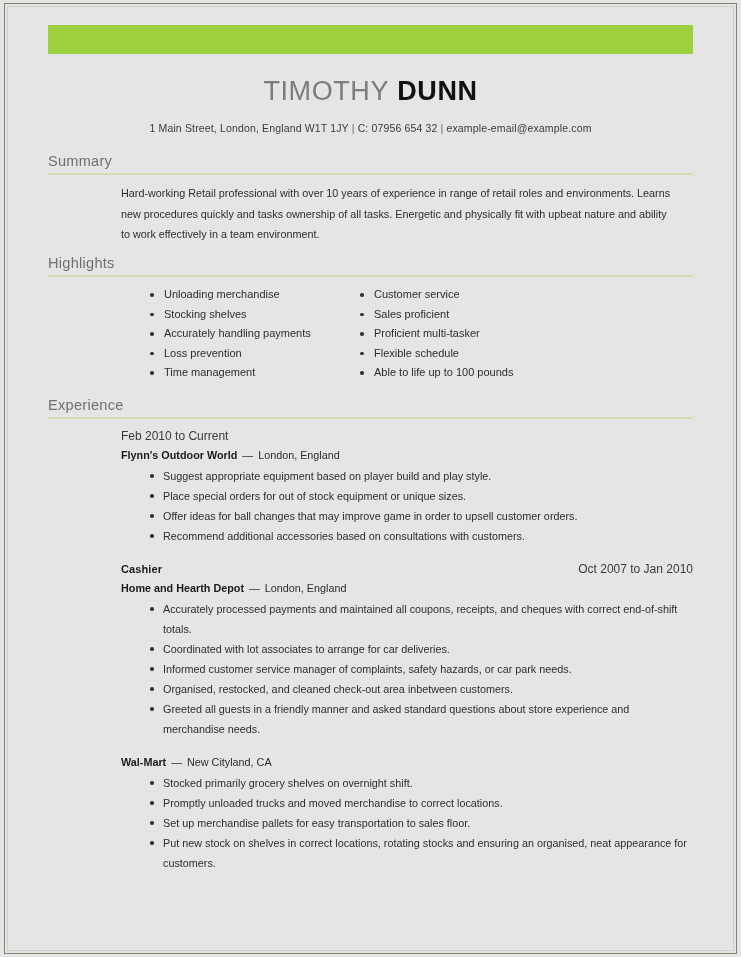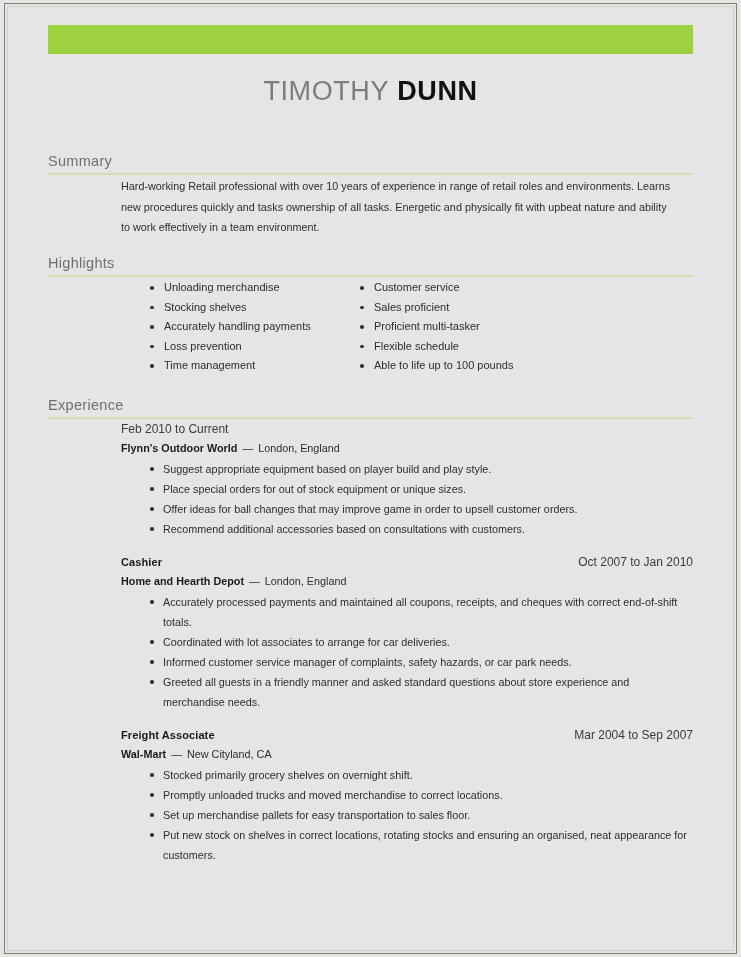--- a/index.html
+++ b/index.html
@@ -107,21 +107,21 @@
     letter-spacing: 0.3px;
     line-height: 17px;
     padding-bottom: 3px;
   }
   .section-rule {
     height: 2px;
     background: #d8dcb4;
     width: 645px;
   }
   .section-body {
-    padding-top: 1px;
+    padding-top: 8px;
   }
 
   
   .summary-text {
     margin-left: 73px;
     width: 555px;
     font-size: 10.8px;
     color: #2d2d2d;
     line-height: 20.5px;
     text-align: left;
@@ -237,20 +237,23 @@
   <div class="page-frame-inner"></div>
 
   <div class="content">
 
     <div class="green-bar" style="background: rgb(158, 209, 63);"></div>
 
     <div class="name-line">
       <span class="name-first">TIMOTHY</span><span>&nbsp;</span><span class="name-last">DUNN</span>
     </div>
 
+    <div class="contact-line">
+      <span>1 Main Street, London, England W1T 1JY</span><span class="contact-sep">|</span><span>C: 07956 654 32</span><span class="contact-sep">|</span><span>example-email@example.com</span>
+    </div>
 
     <div class="section" style="top:153px;">
       <div class="section-title">Summary</div>
       <div class="section-rule"></div>
       <div class="section-body">
         <div class="summary-text">Hard-working Retail professional with over 10 years of experience in range of retail roles and environments. Learns new procedures quickly and tasks ownership of all tasks. Energetic and physically fit with upbeat nature and ability to work effectively in a team environment.</div>
       </div>
     </div>
 
     <div class="section" style="top:255px;">
@@ -300,28 +303,25 @@
             <div class="job">
               <div class="job-head">
                 <div class="job-title">Cashier</div>
                 <div class="job-dates">Oct 2007 to Jan 2010</div>
               </div>
               <div class="job-company-line"><span class="job-company">Home and Hearth Depot</span><span class="job-dash"> — </span><span class="job-location">London, England</span></div>
               <ul class="job-bullets">
                 <li>Accurately processed payments and maintained all coupons, receipts, and cheques with correct end-of-shift totals.</li>
                 <li>Coordinated with lot associates to arrange for car deliveries.</li>
                 <li>Informed customer service manager of complaints, safety hazards, or car park needs.</li>
+                <li>Organised, restocked, and cleaned check-out area inbetween customers.</li>
                 <li>Greeted all guests in a friendly manner and asked standard questions about store experience and merchandise needs.</li>
               </ul>
             </div>
             <div class="job">
-              <div class="job-head">
-                <div class="job-title">Freight Associate</div>
-                <div class="job-dates">Mar 2004 to Sep 2007</div>
-              </div>
               <div class="job-company-line"><span class="job-company">Wal-Mart</span><span class="job-dash"> — </span><span class="job-location">New Cityland, CA</span></div>
               <ul class="job-bullets">
                 <li>Stocked primarily grocery shelves on overnight shift.</li>
                 <li>Promptly unloaded trucks and moved merchandise to correct locations.</li>
                 <li>Set up merchandise pallets for easy transportation to sales floor.</li>
                 <li>Put new stock on shelves in correct locations, rotating stocks and ensuring an organised, neat appearance for customers.</li>
               </ul>
             </div>
           </div>
       </div>

